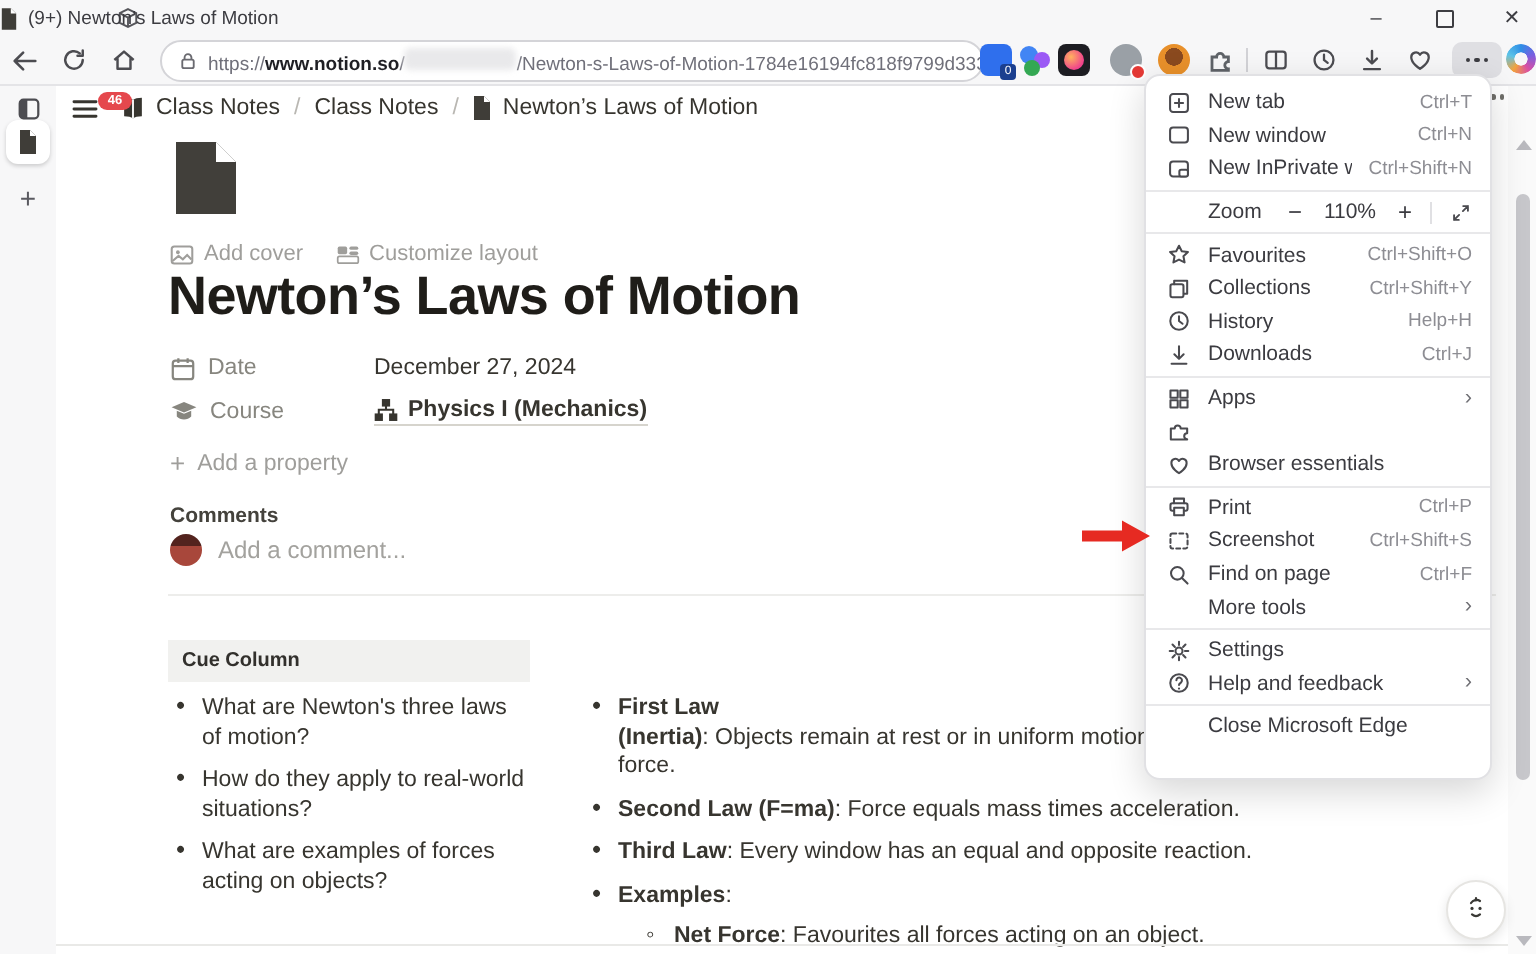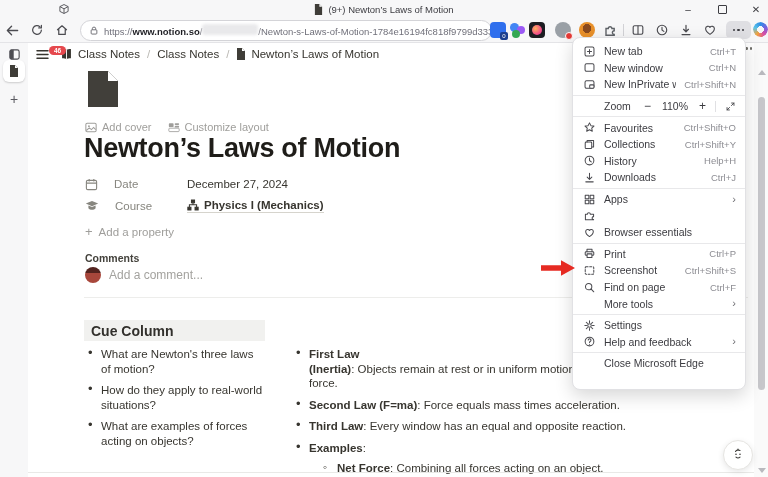--- a/index.html
+++ b/index.html
@@ -2,21 +2,21 @@
 <html><head>
 <meta charset="utf-8">
 <style>
   html,body{margin:0;padding:0;}
   body{width:768px;height:477px;position:relative;overflow:hidden;background:#fff;
        font-family:"Liberation Sans","DejaVu Sans",sans-serif;-webkit-font-smoothing:antialiased;}
   svg{display:block}
 
   
   .titlebar{position:absolute;top:0;left:0;right:0;height:18px;background:#f7f7f8;display:flex;align-items:center;}
-  .tb-center{position:absolute;left:0;right:0;top:0;height:18px;display:flex;align-items:center;justify-content:center;gap:5px;
+  .tb-center{position:absolute;left:0;right:0;top:0;height:18px;display:flex;align-items:center;gap:5px;
              font-size:9.5px;color:#3c3c41;}
   .workspaces{position:absolute;left:58px;top:3px;}
   .win-controls{position:absolute;right:6px;top:0;height:18px;display:flex;align-items:center;gap:22px;color:#3d3d42;}
   .wc{width:12px;height:12px;display:flex;align-items:center;justify-content:center;font-size:10px;}
   .wc .sq{width:7px;height:7px;border:1px solid #3d3d42;border-radius:1px;}
 
   .toolbar{position:absolute;top:18px;left:0;right:0;height:24px;background:#f7f7f8;border-bottom:1px solid #e4e4e7;}
   .tool-btn{position:absolute;top:2px;width:20px;height:20px;display:flex;align-items:center;justify-content:center;border-radius:4px;}
   .addr{position:absolute;left:80px;top:2px;width:394px;height:19px;background:#fff;border:1px solid #d4d4d8;border-radius:11px;
         display:flex;align-items:center;padding:0 8px;gap:5px;font-size:9.5px;color:#70707a;white-space:nowrap;overflow:hidden;}
@@ -53,33 +53,33 @@
          font-size:6.5px;font-weight:bold;display:flex;align-items:center;justify-content:center;padding:0 2px;}
   .notion-more{position:absolute;right:2px;top:4px;display:flex;gap:2px;}
   .notion-more i{width:2.5px;height:2.5px;border-radius:50%;background:#6f6e69;}
 
   .page-icon{position:absolute;left:58px;top:27px;}
   .cover-row{position:absolute;left:57px;top:78px;display:flex;gap:16px;font-size:11px;color:#9f9e9b;}
   .cover-row .ci{display:flex;align-items:center;gap:5px;}
   .page-title{position:absolute;left:56px;top:90px;font-size:27px;font-weight:bold;color:#1f1d19;letter-spacing:-.3px;}
 
   .prop-row{position:absolute;left:57px;display:flex;align-items:center;font-size:11.5px;height:18px;}
-  .prop-label{width:102px;display:flex;align-items:center;gap:16px;color:#87867f;}
+  .prop-label{width:102px;display:flex;align-items:center;gap:6px;color:#87867f;}
   .prop-val{color:#37352f;display:flex;align-items:center;gap:5px;}
   .prop-val.rel{font-weight:bold;border-bottom:1px solid #d6d4cd;padding-bottom:1px;}
   .addprop{position:absolute;left:57px;top:181px;display:flex;align-items:center;gap:6px;font-size:11.5px;color:#9f9e9b;}
 
   .comments-label{position:absolute;left:57px;top:209px;font-size:10.5px;font-weight:bold;color:#44423c;}
   .comment-row{position:absolute;left:57px;top:224px;display:flex;align-items:center;gap:8px;}
   .avatar{width:16px;height:16px;border-radius:50%;background:linear-gradient(180deg,#53231e 38%,#a8473b 38%);}
   .comment-ph{font-size:12px;color:#a3a29e;}
   .divider{position:absolute;left:56px;top:254px;right:6px;height:1px;background:#ededeb;}
 
   .col-head{position:absolute;top:277px;height:21px;background:#f1f1ef;display:flex;align-items:center;padding-left:7px;
-            font-size:14px;font-weight:bold;color:#32302c;box-sizing:border-box;}
+            font-size:10px;font-weight:bold;color:#32302c;box-sizing:border-box;}
   .cuehead{left:56px;width:181px;}
   .notehead{left:264px;width:453px;}
   .collist{position:absolute;top:304px;font-size:11.5px;line-height:14.5px;color:#37352f;}
   .cuelist{left:56px;width:182px;}
   .notelist{left:264px;width:455px;overflow:hidden;}
   ul.nlist{list-style:none;margin:0;padding:0;}
   ul.nlist>li{position:relative;padding-left:17px;margin-bottom:7px;}
   ul.nlist>li:before{content:"•";position:absolute;left:4px;top:-1px;font-size:13px;}
   ul.sublist{list-style:none;margin:6px 0 0 0;padding:0;}
   ul.sublist>li{position:relative;padding-left:17px;margin-bottom:7px;margin-left:11px;}
@@ -343,21 +343,21 @@
         <li>How do they apply to real-world situations?</li>
         <li>What are examples of forces acting on objects?</li>
       </ul>
     </div>
   <div class="collist notelist">
       <ul class="nlist" id="notes-ul">
         <li><b>First Law (Inertia)</b><span class="nw">: Objects remain at rest or in uniform motion unless acted upon by a net</span><br><span>force.</span></li>
         <li><b>Second Law (F=ma)</b><span>: Force equals mass times acceleration.</span></li>
         <li><b>Third Law</b><span>: Every window has an equal and opposite reaction.</span></li>
         <li><b>Examples</b><span>:</span><ul class="sublist">
-            <li><b>Net Force</b><span>: Combining all forces acting on an object.</span></li>
+            <li><b>Net Force</b><span>: Favourites all forces acting on an object.</span></li>
           </ul></li>
       </ul>
     </div>
 </div>
 
 <div class="bottom-line"></div>
 
 <div class="scrollbar">
   <span class="sb-arrow sb-up"></span>
   <span class="sb-thumb"></span>

